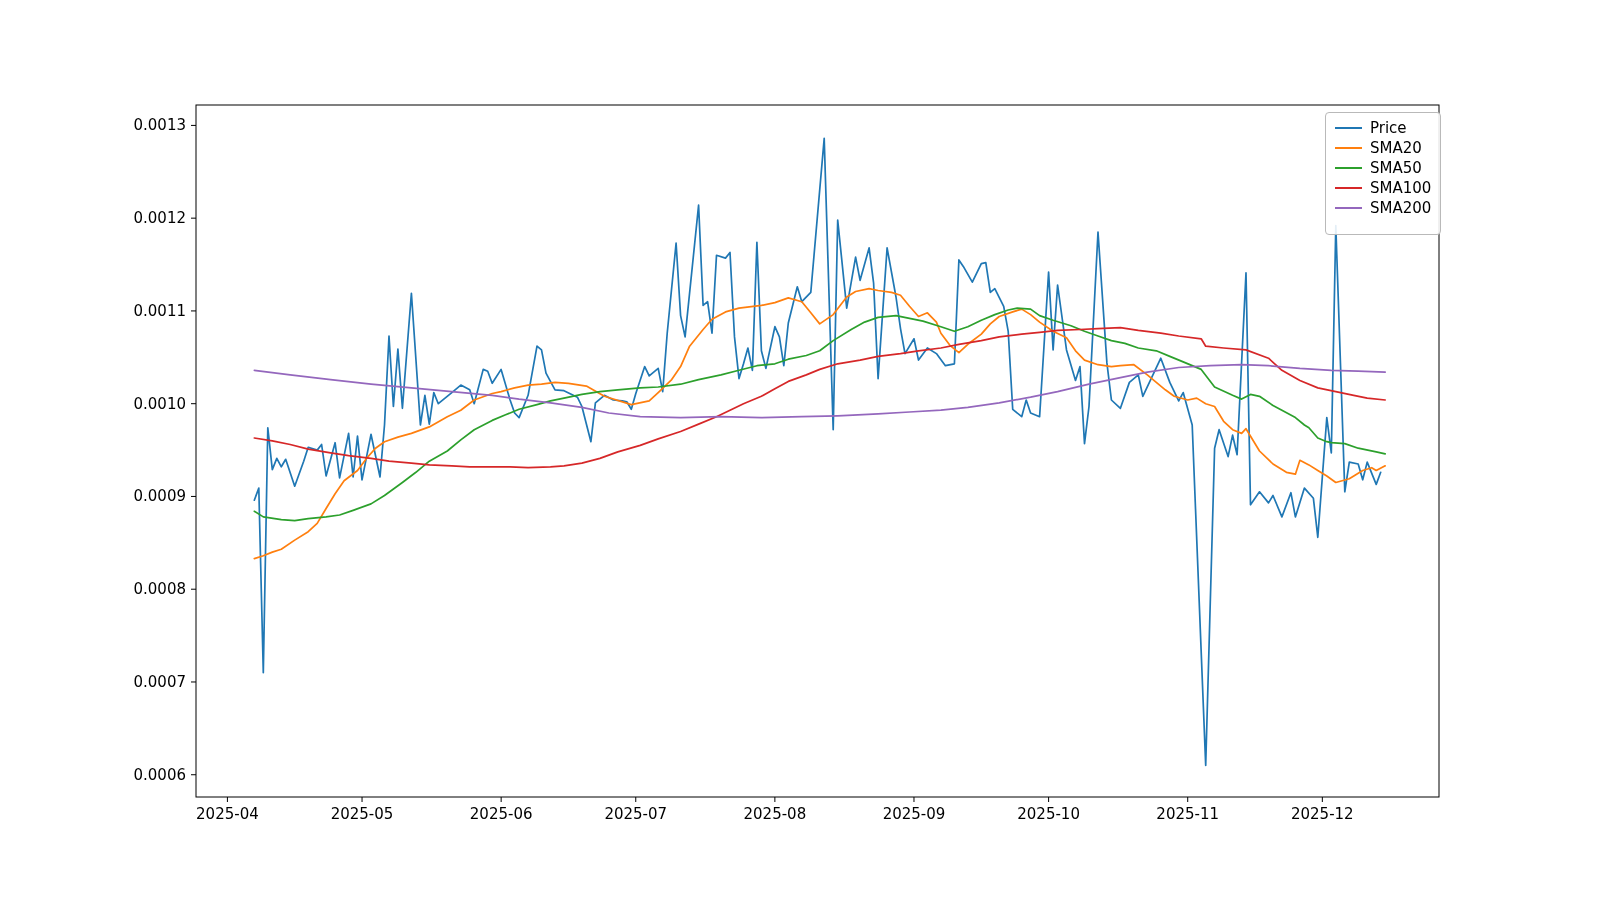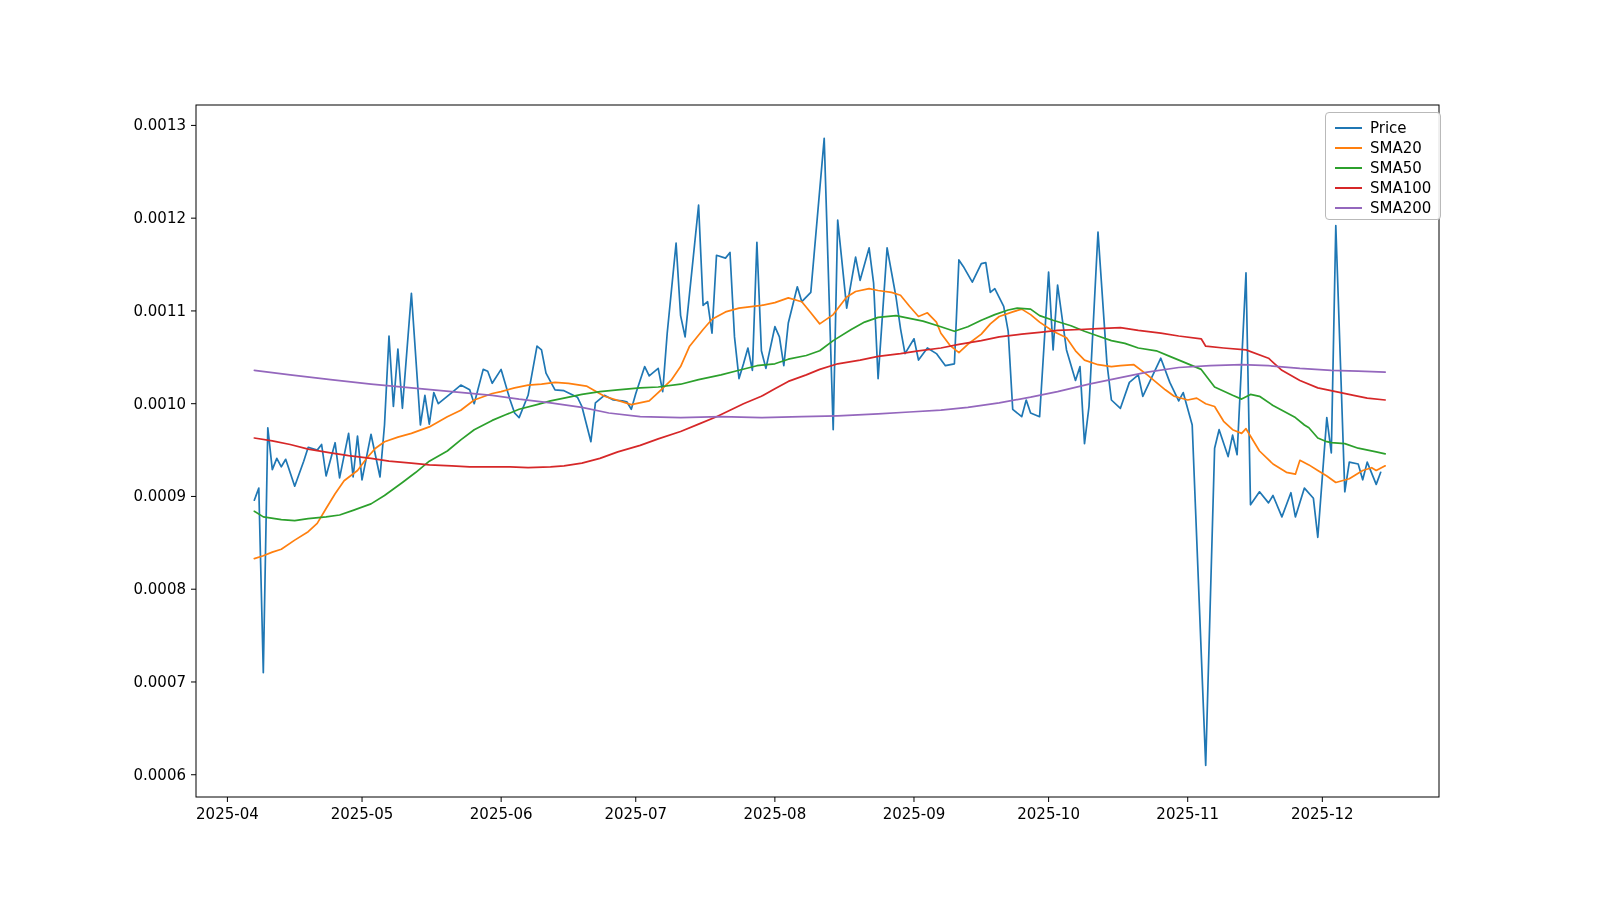--- a/index.html
+++ b/index.html
@@ -7,21 +7,21 @@
   .figure{position:relative;width:1600px;height:900px;background:#ffffff;overflow:hidden;}
   .figure svg{position:absolute;left:0;top:0;}
   .tick-label{font-family:"DejaVu Sans","Liberation Sans",sans-serif;font-size:15px;fill:#000000;}
   .legend{
     position:absolute;
     left:1325px; top:112px;
     box-sizing:border-box;
     background:rgba(255,255,255,0.88);
     border:1px solid #b9b9b9;
     border-radius:4px;
-    padding:5px 9px 1px 9px;
+    padding:5px 9px 16px 9px;
     min-width:104px;
   }
   .legend-item{display:flex;align-items:center;height:20px;}
   .legend-swatch{display:inline-block;width:27px;height:0px;border-top-width:2px;border-top-style:solid;margin-right:8px;flex:0 0 auto;}
   .legend-label{font-size:15px;color:#000000;line-height:20px;white-space:nowrap;}
 </style>
 </head>
 <body>
 
 <div class="figure">

